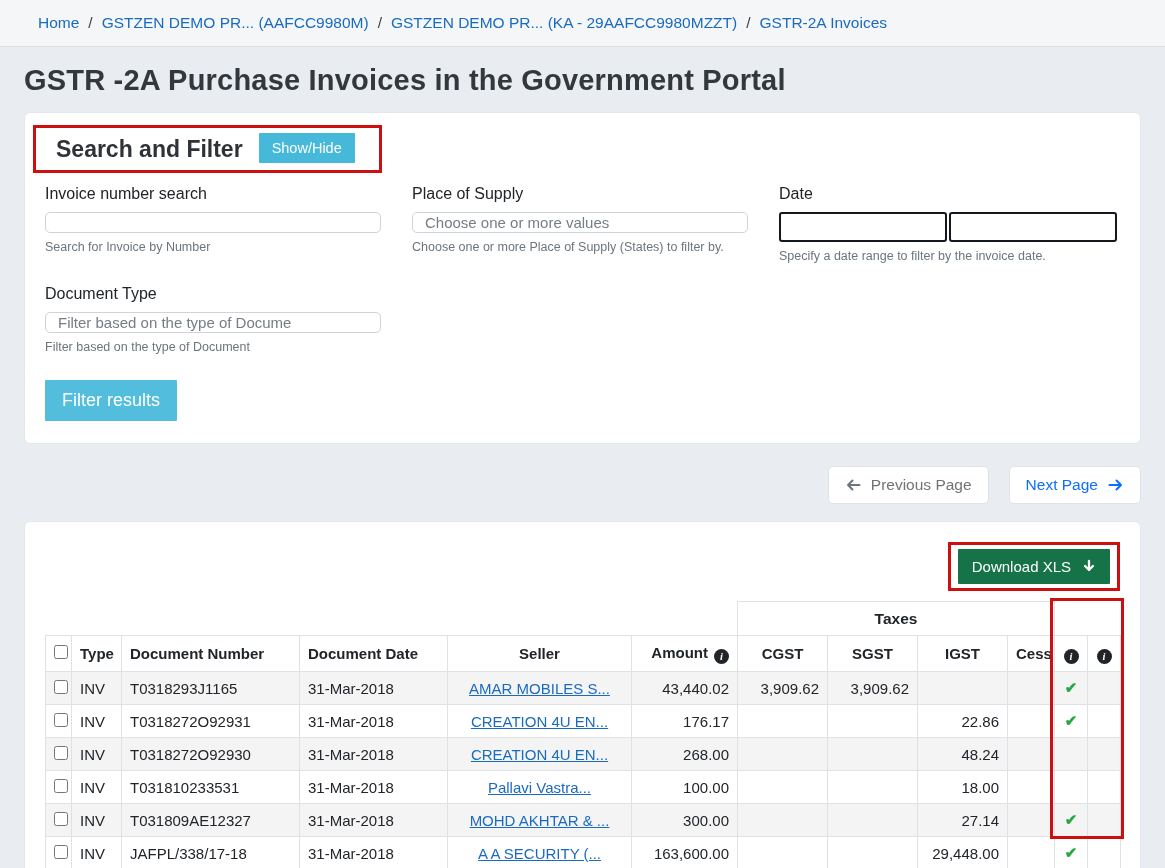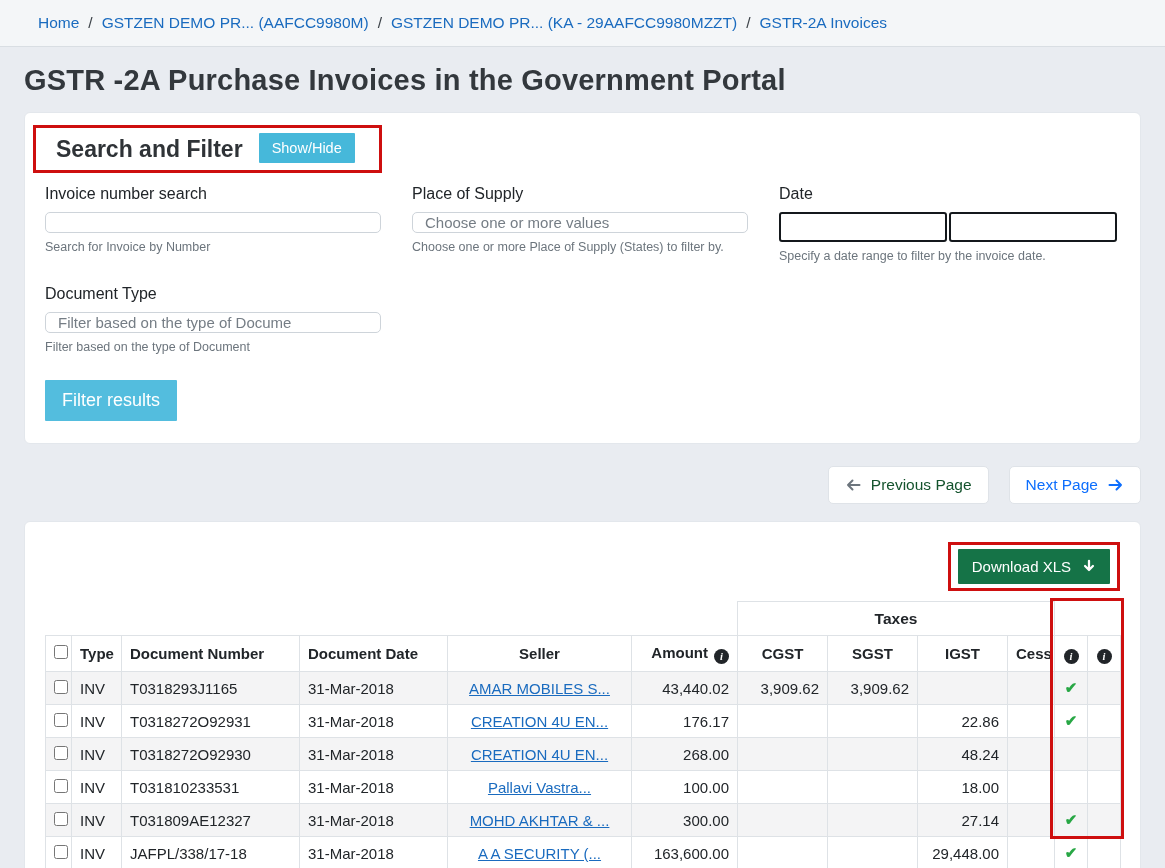--- a/index.html
+++ b/index.html
@@ -54,21 +54,21 @@
 
   .btn-filter { background: #53bdde; color: #fff; font-size: 18px; padding: 10px 17px; margin-top: 26px; }
 
   
   .pagination-row { display: flex; justify-content: flex-end; gap: 20px; margin: 22px 24px 17px 24px; }
   .page-btn {
     display: inline-flex; align-items: center; gap: 10px;
     background: #fff; border: 1px solid #dfe3e8; border-radius: 5px;
     padding: 9px 16px; font-size: 15.5px; cursor: pointer; font-family: inherit;
   }
-  .page-btn.prev { color: #14532d; }
+  .page-btn.prev { color: #737373; }
   .page-btn.next { color: #0d6efd; }
 
   
   .table-card { padding: 20px; }
   .download-row { display: flex; justify-content: flex-end; margin-bottom: 10px; }
   .download-box { border: 3px solid var(--accent-red, #ce0f0f); padding: 4px 7px; }
   .btn-download {
     display: inline-flex; align-items: center; gap: 11px;
     background: var(--download-green, #157347); color: #fff; font-size: 15px; padding: 9px 14px;
   }

